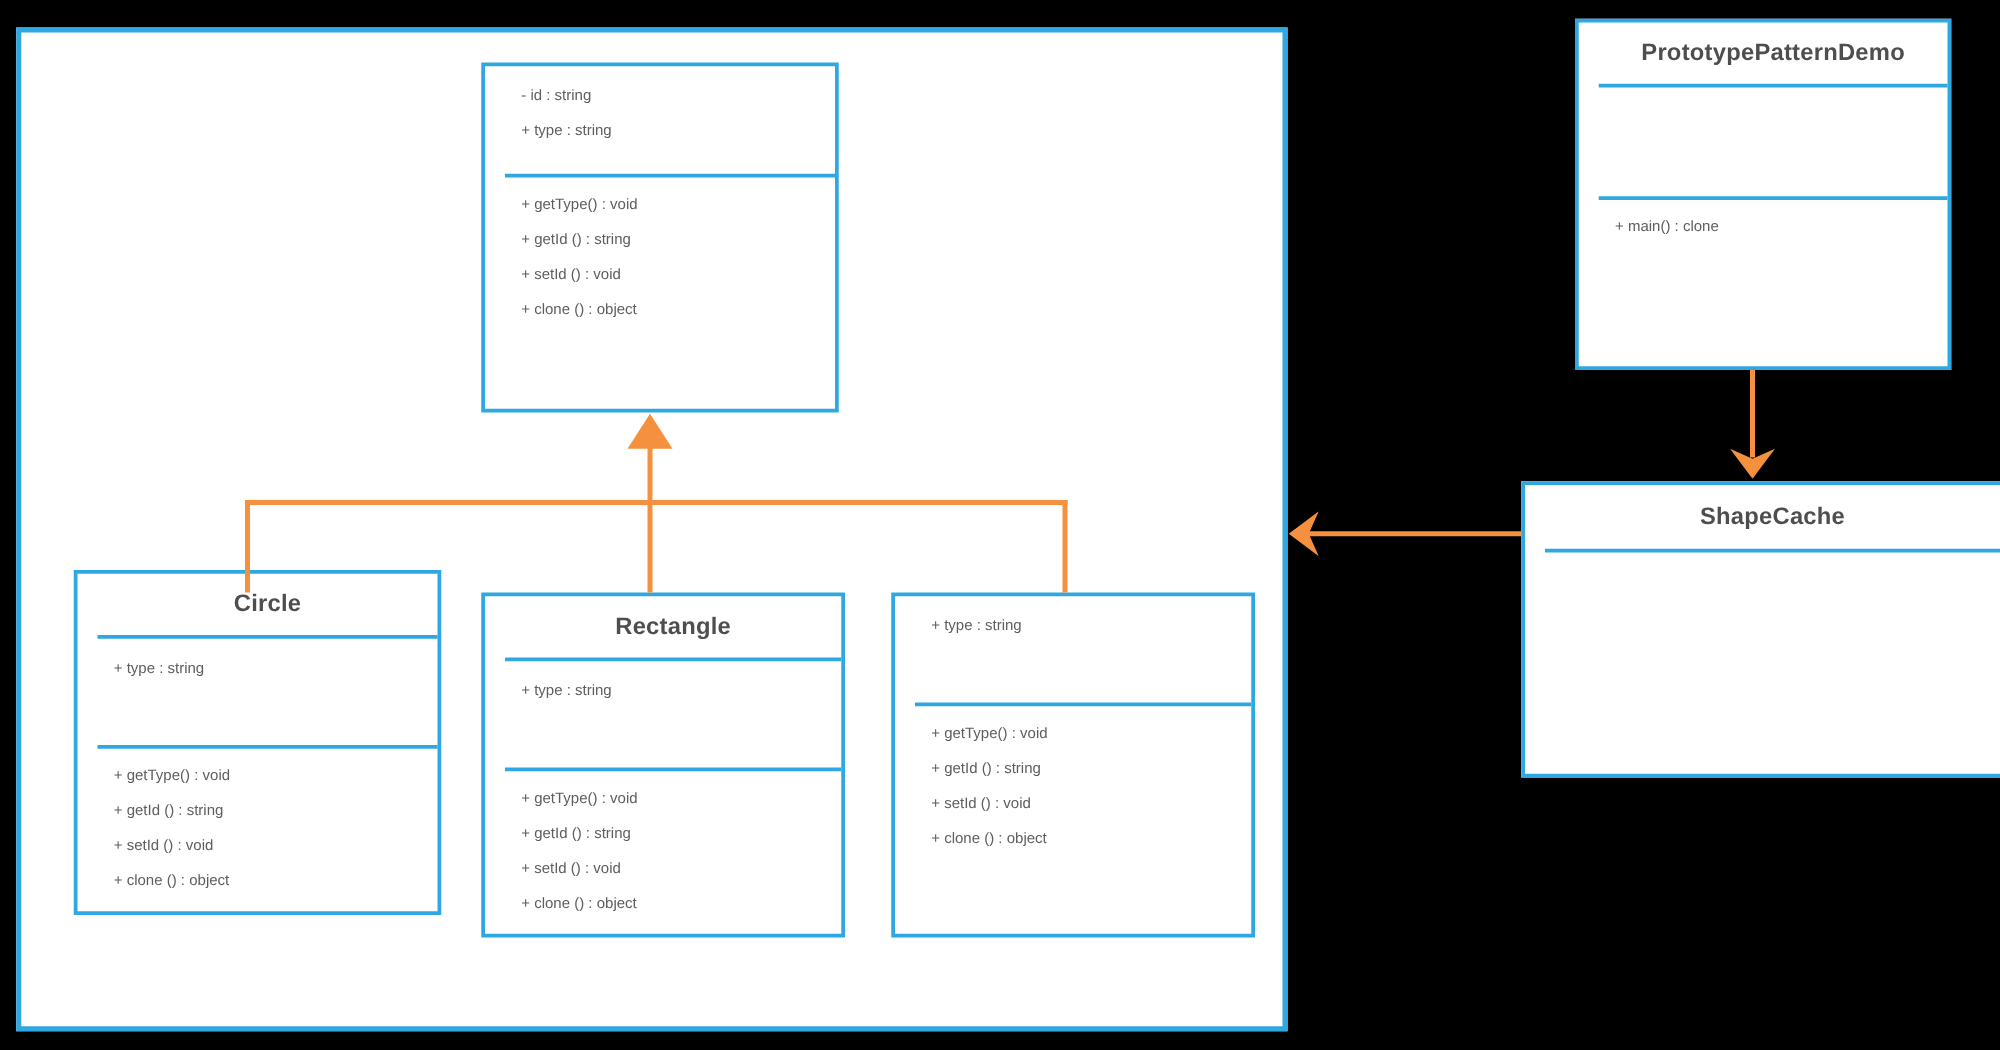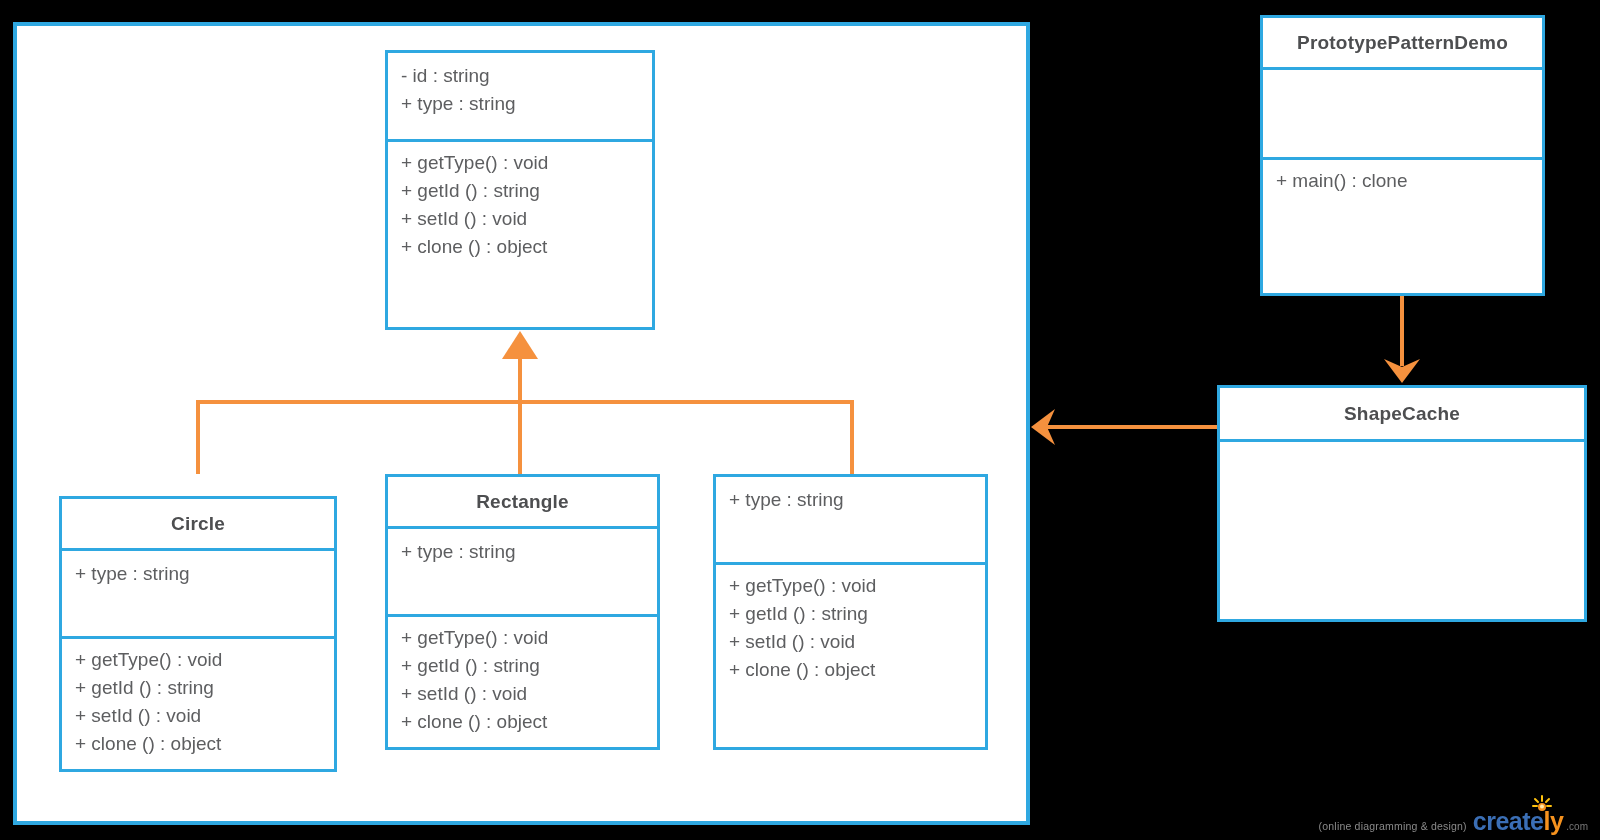--- a/index.html
+++ b/index.html
@@ -7,30 +7,30 @@
     position:relative;width:1600px;height:840px;overflow:hidden;
     background:#000;font-family:"Liberation Sans",sans-serif;
     --blue:#2fa8e1;--orange:#f5913e;
   }
   .container-box{
     position:absolute;left:13px;top:22px;width:1009px;height:795px;
     background:#fff;border:4px solid var(--blue);
   }
   .uml{
     position:absolute;background:#fff;border:3px solid var(--blue);
-    display:flex;flex-direction:column;box-sizing:content-box;
+    display:flex;flex-direction:column;box-sizing:content-box;padding-left:16px;
   }
   .uml .t{
     flex:0 0 49px;border-bottom:3px solid var(--blue);
     display:flex;align-items:center;justify-content:center;
     font-weight:bold;font-size:19px;color:#4d4e50;letter-spacing:.2px;
   }
   .uml .a{border-bottom:3px solid var(--blue);padding:9px 13px;box-sizing:border-box;}
   .uml .m{flex:1;padding:7px 13px;box-sizing:border-box;}
-  .member{font-size:19px;line-height:28px;color:#5d5e60;white-space:pre;}
+  .member{font-size:12px;line-height:28px;color:#5d5e60;white-space:pre;}
   .edge{position:absolute;background:var(--orange);}
   .tri-up{
     position:absolute;width:0;height:0;
     border-left:18px solid transparent;border-right:18px solid transparent;
     border-bottom:28px solid var(--orange);
   }
   .ah{position:absolute;}
   
   .brand{
     position:absolute;right:12px;bottom:6px;display:flex;align-items:baseline;gap:6px;
@@ -55,21 +55,21 @@
       <div class="member">+ type : string</div>
     </div>
     <div class="m">
       <div class="member">+ getType() : void</div>
       <div class="member">+ getId () : string</div>
       <div class="member">+ setId () : void</div>
       <div class="member">+ clone () : object</div>
     </div>
   </div>
 
-  <div class="uml" style="left:59px;top:496px;width:272px;height:270px">
+  <div class="uml" style="left:59px;top:456px;width:272px;height:270px">
     <div class="t">Circle</div>
     <div class="a" style="flex:0 0 88px">
       <div class="member">+ type : string</div>
     </div>
     <div class="m">
       <div class="member">+ getType() : void</div>
       <div class="member">+ getId () : string</div>
       <div class="member">+ setId () : void</div>
       <div class="member">+ clone () : object</div>
     </div>
@@ -121,29 +121,14 @@
   <div class="edge" style="left:1400px;top:296px;width:4px;height:70px"></div>
   <svg class="ah" style="left:1384px;top:359px" width="36" height="24" viewBox="0 0 36 24">
     <path d="M18 24 L0 0 L18 8 L36 0 Z" fill="#f5913e"></path>
   </svg>
 
   <div class="edge" style="left:1042px;top:425px;width:175px;height:4px"></div>
   <svg class="ah" style="left:1031px;top:409px" width="24" height="36" viewBox="0 0 24 36">
     <path d="M0 18 L24 0 L16 18 L24 36 Z" fill="#f5913e"></path>
   </svg>
 
-  <div class="brand">
-    <span class="tag">(online diagramming &amp; design)</span>
-    <span class="logo"><span class="b">create</span><span class="o">ly</span><svg class="sparkle" width="22" height="22" viewBox="0 0 22 22">
-        <g stroke="#ffc20e" stroke-width="2" stroke-linecap="round">
-          <line x1="11" y1="2" x2="11" y2="7"></line>
-          <line x1="4" y1="5" x2="7" y2="8"></line>
-          <line x1="18" y1="5" x2="15" y2="8"></line>
-          <line x1="2" y1="12" x2="6" y2="12"></line>
-          <line x1="20" y1="12" x2="16" y2="12"></line>
-        </g>
-        <circle cx="11" cy="13" r="4" fill="#f6921e"></circle>
-        <circle cx="11" cy="12.5" r="2" fill="#ffe9a8"></circle>
-      </svg></span>
-    <span class="dotcom">.com</span>
-  </div>
 
 </div>
 
 </body></html>

